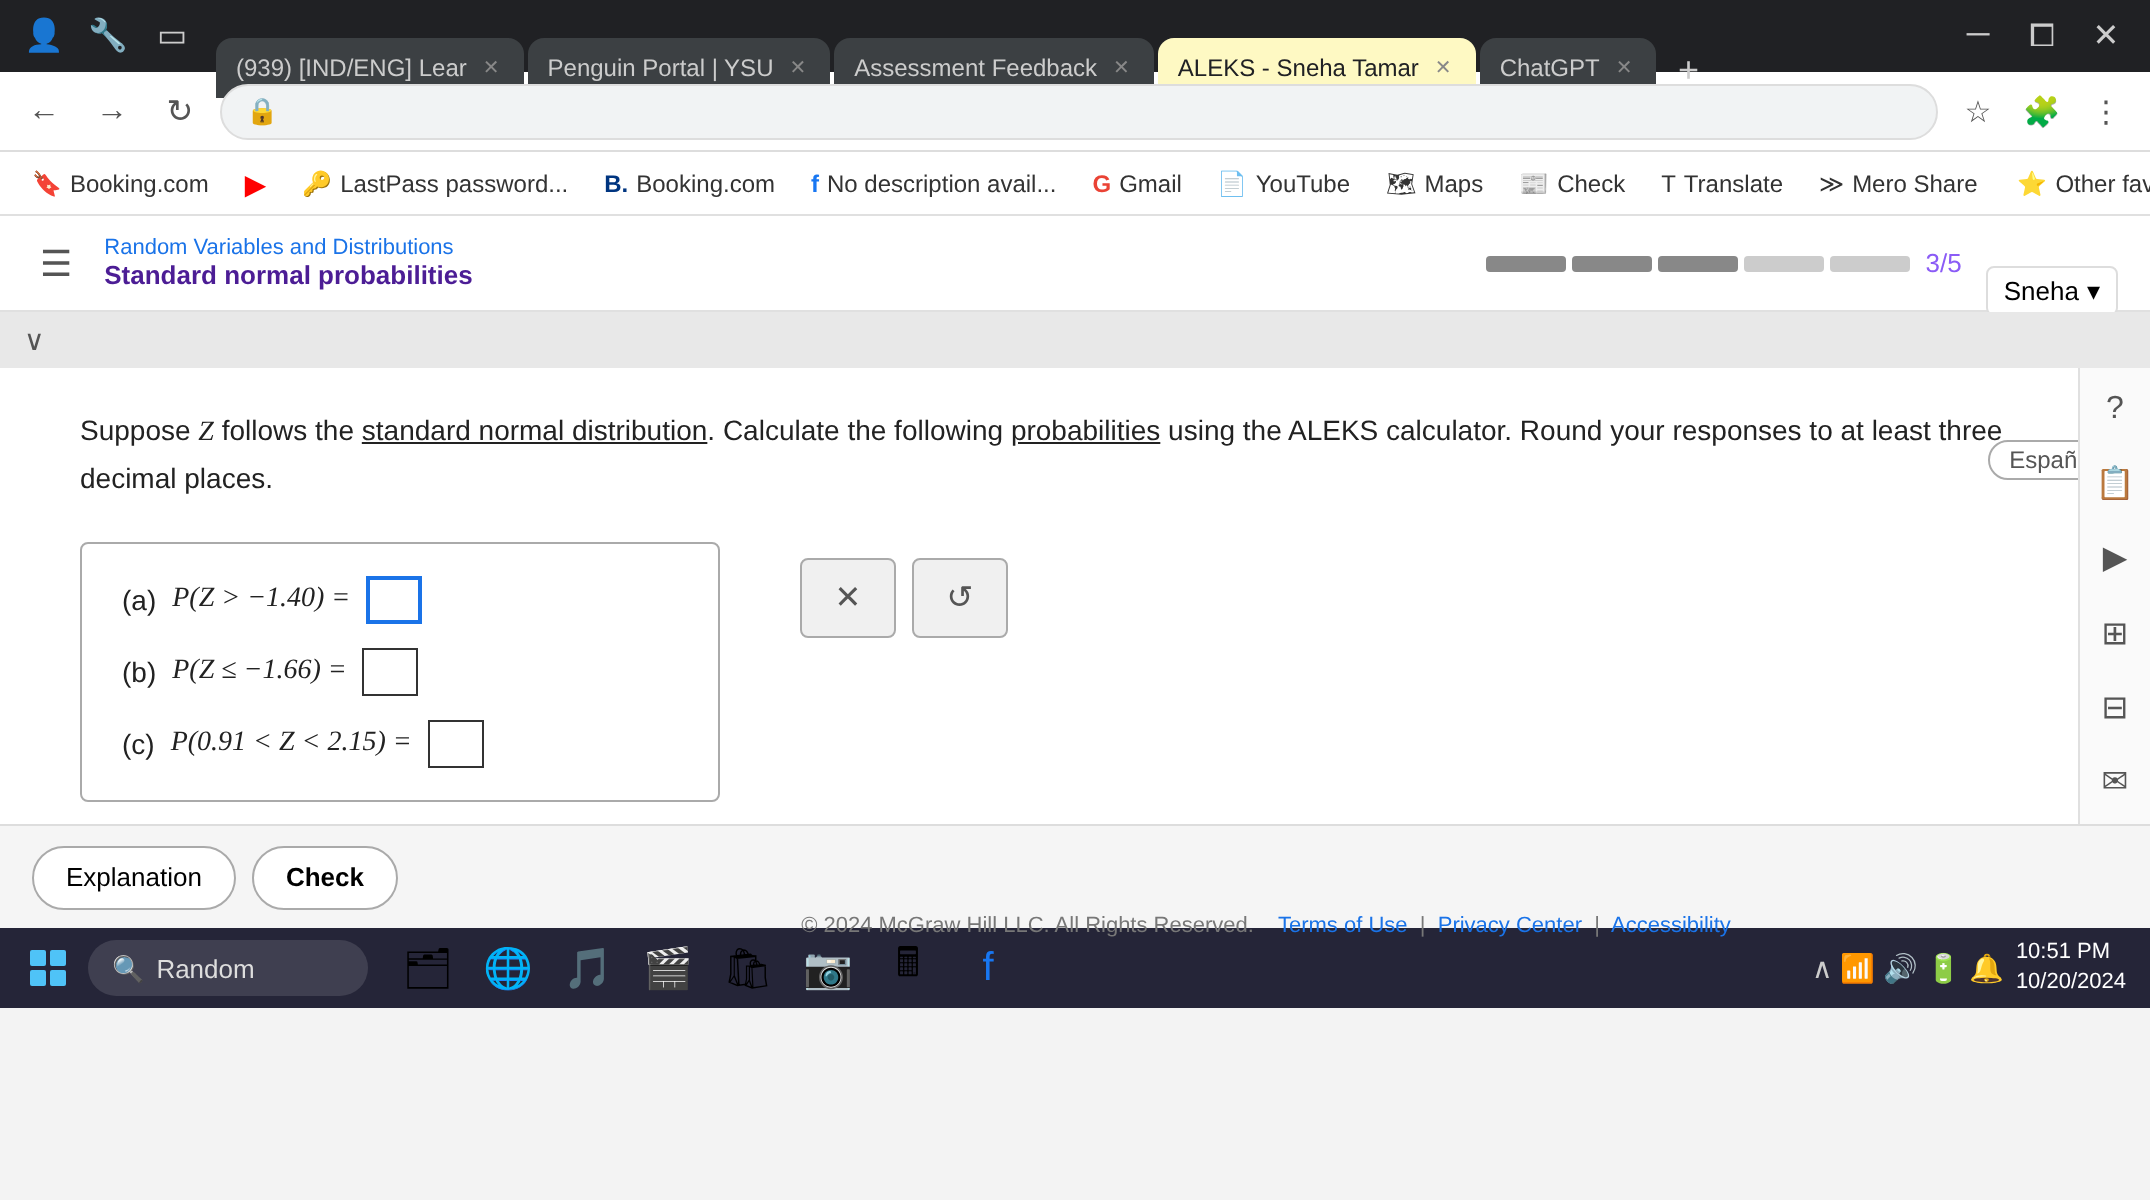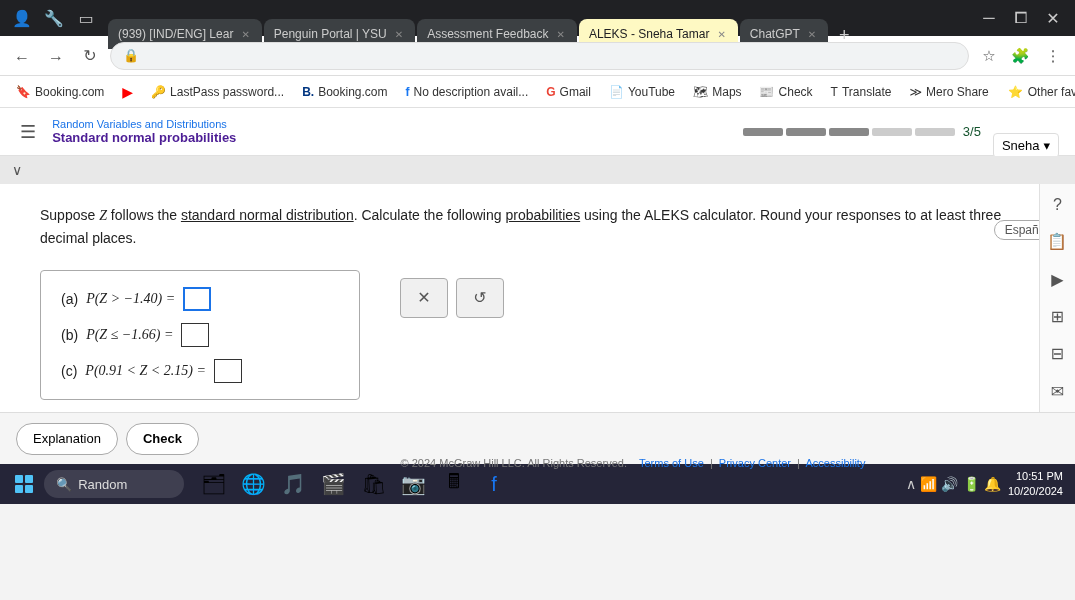--- a/index.html
+++ b/index.html
@@ -200,21 +200,21 @@
       display: flex;
       gap: 3px;
     }
     .progress-segment {
       width: 40px;
       height: 8px;
       border-radius: 2px;
     }
     .progress-label {
       font-size: 13px;
-      color: #14532d;
+      color: #8b5cf6;
     }
     .user-btn {
       display: flex;
       align-items: center;
       gap: 4px;
       padding: 4px 8px;
       border: 1px solid #ddd;
       border-radius: 4px;
       cursor: pointer;
       background: #fff;
@@ -408,21 +408,21 @@
     }
     .taskbar-system {
       display: flex;
       align-items: center;
       gap: 6px;
       padding-right: 4px;
     }
     .taskbar-clock {
       color: #fff;
       font-size: 11px;
-      text-align: right;
+      text-align: left;
       line-height: 1.4;
     }
     .taskbar-sys-icons {
       display: flex;
       gap: 4px;
       align-items: center;
     }
     .sys-icon {
       font-size: 14px;
       color: #ccc;

